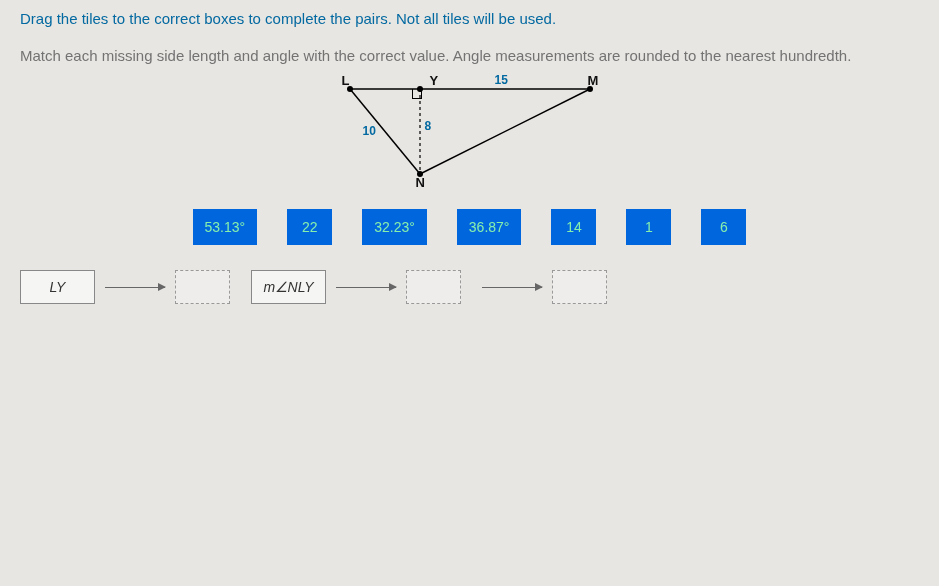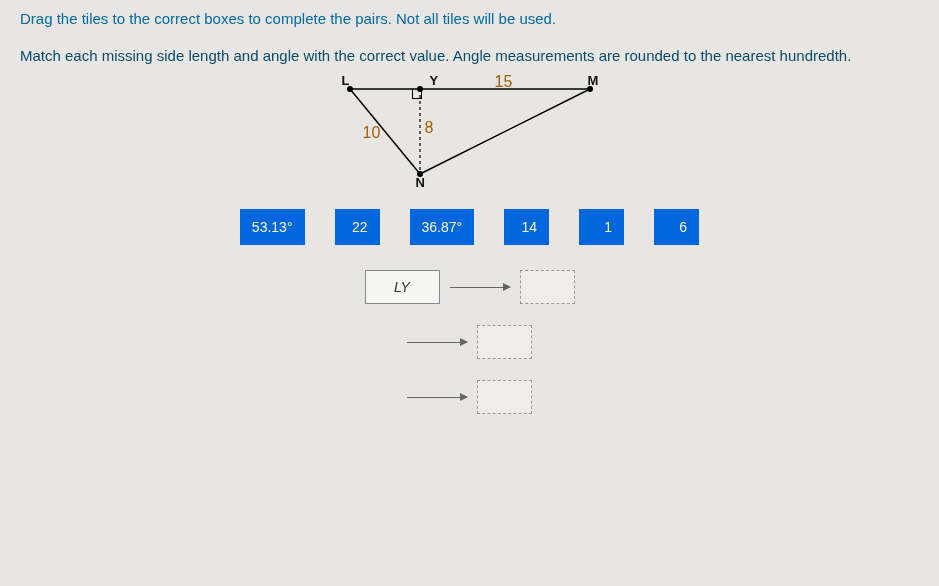--- a/index.html
+++ b/index.html
@@ -16,21 +16,21 @@
       color: #333;
       overflow: hidden;
     }
     .instructions {
       font-size: 15px;
       color: #0369a1;
       margin-bottom: 20px;
     }
     .question {
       font-size: 15px;
-      color: #0c4a6e;
+      color: #737373;
       margin-bottom: 15px;
     }
     .diagram-container {
       display: flex;
       justify-content: center;
       margin-bottom: 20px;
     }
     .diagram {
       position: relative;
       width: 280px;
@@ -38,31 +38,30 @@
     }
     .tiles-row {
       display: flex;
       justify-content: center;
       gap: 30px;
       margin-bottom: 25px;
       flex-wrap: nowrap;
     }
     .tile {
       background: #0066dd;
-      color: #fef9c3;
+      color: #86efac;
       padding: 10px 12px;
       font-size: 14px;
       min-width: 45px;
-      text-align: right;
+      text-align: center;
       cursor: move;
       user-select: none;
     }
     .pairs-container {
       display: flex;
-      flex-direction: column;
       align-items: center;
       gap: 21px;
     }
     .pair-row {
       display: flex;
       align-items: center;
       gap: 10px;
     }
     .pair-label {
       border: 1px solid #888;
@@ -95,23 +94,23 @@
       background: rgba(255,255,255,0.3);
     }
     .vertex-label {
       position: absolute;
       font-size: 13px;
       font-weight: bold;
       color: #111;
     }
     .side-label {
       position: absolute;
-      font-size: 16px;
-      font-weight: normal;
-      color: #a16207;
+      font-size: 12px;
+      font-weight: bold;
+      color: #0369a1;
     }
     .right-angle {
       position: absolute;
       width: 10px;
       height: 10px;
       border: 1.5px solid #000;
       border-top: none;
     }
   </style>
 </head>
@@ -140,33 +139,35 @@
     <span class="vertex-label" style="left:86px; top:96px;">N</span>
     <span class="side-label" style="left:33px; top:45px;">10</span>
     <span class="side-label" style="left:95px; top:40px;">8</span>
     <span class="side-label" style="left:165px; top:-6px;">15</span>
   </div>
 </div>
 
 <div class="tiles-row">
   <div class="tile">53.13°</div>
   <div class="tile">22</div>
+  <div class="tile">32.23°</div>
   <div class="tile">36.87°</div>
   <div class="tile">14</div>
   <div class="tile">1</div>
   <div class="tile">6</div>
 </div>
 
 <div class="pairs-container">
   <div class="pair-row">
     <div class="pair-label">LY</div>
     <div class="arrow"></div>
     <div class="drop-zone"></div>
   </div>
   <div class="pair-row">
+    <div class="pair-label">m∠NLY</div>
     <div class="arrow"></div>
     <div class="drop-zone"></div>
   </div>
   <div class="pair-row">
     <div class="arrow"></div>
     <div class="drop-zone"></div>
   </div>
 </div>
 
 </body></html>

